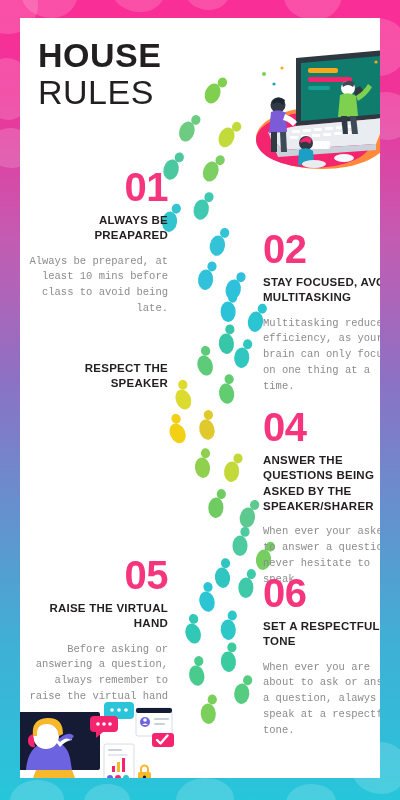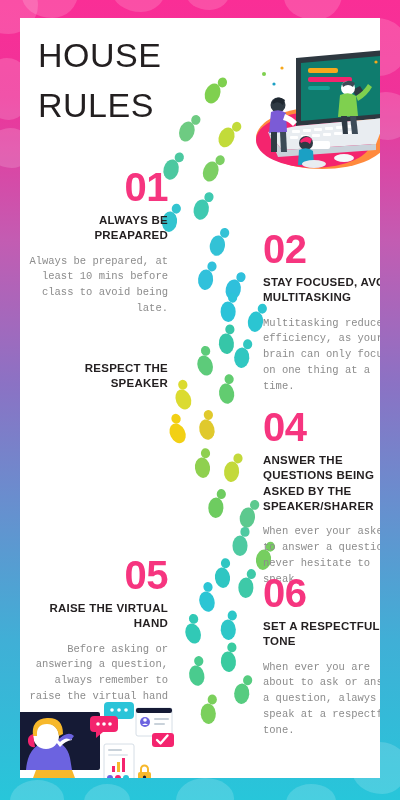--- a/index.html
+++ b/index.html
@@ -13,22 +13,22 @@
   
   .blob { position:absolute; background:rgba(255,255,255,.16); border-radius:50% 50% 46% 54%/54% 48% 52% 46%; pointer-events:none; }
 
   .card {
     position:absolute; left:20px; top:18px; width:360px; height:760px;
     background:#FFFFFF; overflow:hidden;
   }
 
   
   .header { position:absolute; left:18px; top:20px; width:215px; }
-  .title-1 { font-size:34px; font-weight:400; letter-spacing:.5px; color:#231F20; line-height:1.02; }
-  .title-2 { font-size:34px; font-weight:300; letter-spacing:.5px; color:#231F20; line-height:1.06; margin-top:14px; }
+  .title-1 { font-size:34px; font-weight:700; letter-spacing:.5px; color:#231F20; line-height:1.02; }
+  .title-2 { font-size:34px; font-weight:300; letter-spacing:.5px; color:#231F20; line-height:1.06; margin-top:1px; }
   .subtitle { font-size:12.5px; font-weight:400; letter-spacing:1.1px; color:#4D4D4D; margin-top:10px; }
 
   
   .rule { position:absolute; width:140px; }
   .rule.left  { left:8px;  text-align:right; }
   .rule.right { left:243px; text-align:left; }
   .rule .num { font-size:40px; font-weight:700; color:#F6357F; line-height:.98; letter-spacing:-.5px; }
   .rule .ttl { font-size:11.5px; font-weight:700; color:#231F20; line-height:1.32; letter-spacing:.25px; margin-top:6px; text-transform:uppercase; }
   .rule .body { font-size:10.5px; font-weight:400; color:#8C8C8C; line-height:1.52; margin-top:10px;font-family:Liberation Mono, monospace; }
 

